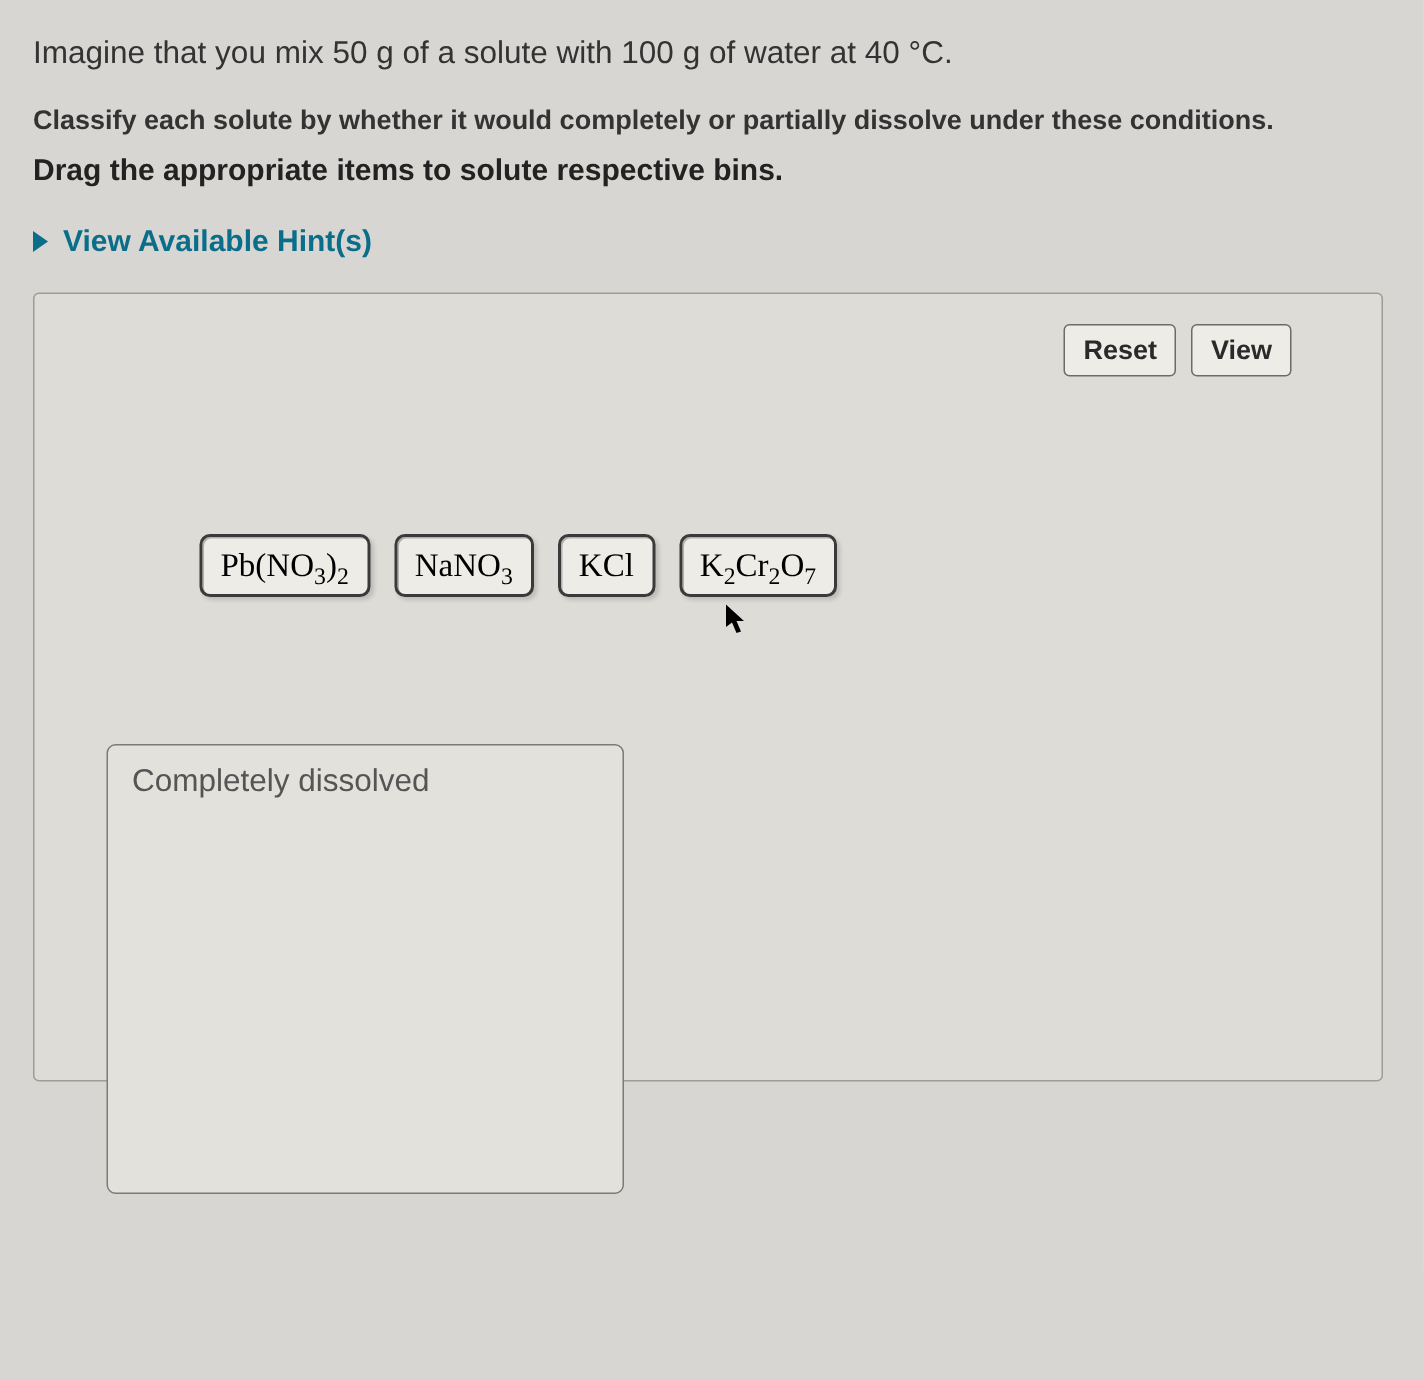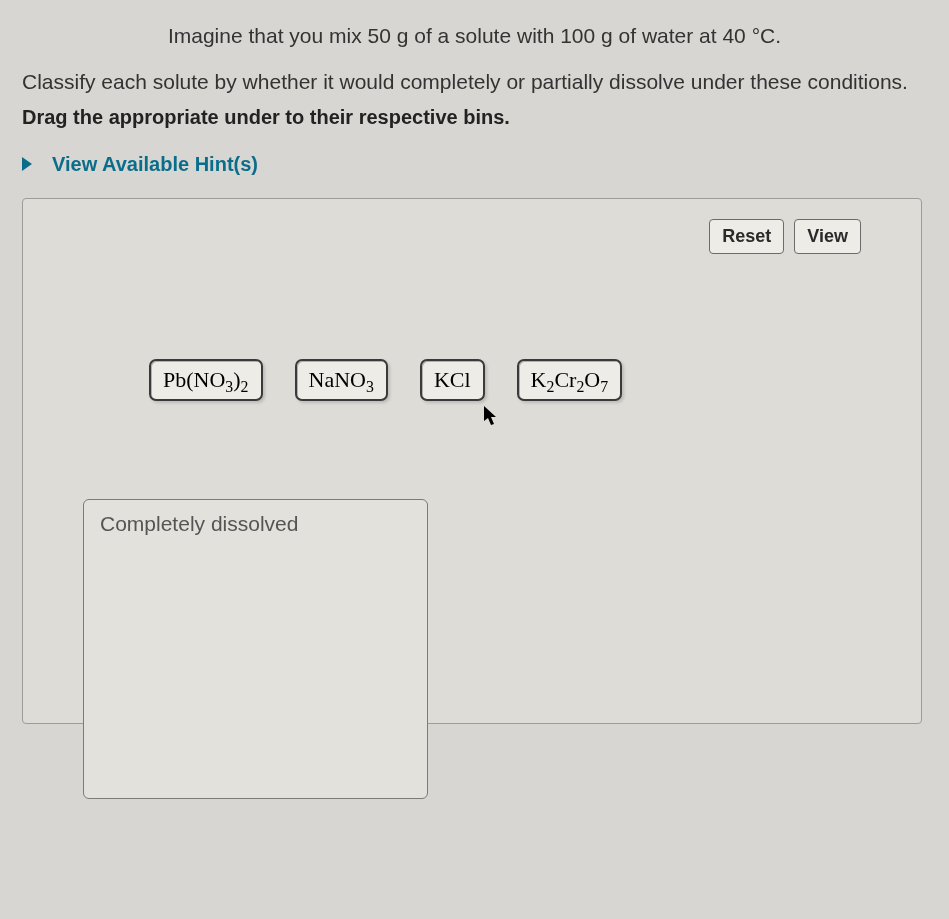--- a/index.html
+++ b/index.html
@@ -9,37 +9,37 @@
       width: 949px;
       height: 919px;
       padding: 20px 22px;
       color: #2a2a2a;
     }
     .intro-text {
       font-size: 21px;
       line-height: 1.5;
       margin-bottom: 18px;
       color: #333;
-      text-align: center;
     }
     .instruction {
-      font-size: 21px;
+      font-size: 18px;
       color: #333;
       margin-bottom: 12px;
+      font-weight: bold;
     }
     .bold-instruction {
       font-size: 20px;
       font-weight: bold;
       color: #222;
       margin-bottom: 24px;
     }
     .hint-link {
       display: inline-flex;
       align-items: center;
-      gap: 20px;
+      gap: 10px;
       color: #0a6e8a;
       font-weight: bold;
       font-size: 20px;
       cursor: pointer;
       margin-bottom: 22px;
     }
     .hint-link .tri {
       width: 0; height: 0;
       border-top: 7px solid transparent;
       border-bottom: 7px solid transparent;
@@ -84,35 +84,34 @@
       background: #eeece7;
       border: 2px solid #3a3a3a;
       border-radius: 7px;
       padding: 6px 12px;
       font-size: 22px;
       font-family: "Times New Roman", serif;
       color: #000;
       cursor: move;
       box-shadow: 1px 1px 0 rgba(0,0,0,0.25) inset, 2px 2px 3px rgba(0,0,0,0.15);
       white-space: nowrap;
-      margin-left: 16px;
     }
     .chem-chip sub { font-size: 0.72em; vertical-align: sub; line-height: 0; }
     .cursor-icon {
       position: absolute;
       top: 206px;
       left: 460px;
       font-size: 20px;
       color: #000;
       pointer-events: none;
     }
     .bins-row {
       position: absolute;
       top: 300px;
-      left: 60px;
+      left: 48px;
       display: flex;
       gap: 20px;
     }
     .bin {
       width: 345px;
       height: 300px;
       background: #e3e1db;
       border: 1.5px solid #7d7b76;
       border-radius: 6px;
       padding: 12px 16px;
@@ -126,21 +125,21 @@
 <body>
 
 
 
 <p class="intro-text">
   <span>Imagine that you mix 50 g of a solute with 100 g of water at 40 </span><span>°C</span><span>.</span>
 </p>
 
 <p class="instruction">Classify each solute by whether it would completely or partially dissolve under these conditions.</p>
 
-<p class="bold-instruction">Drag the appropriate under to their respective bins.</p>
+<p class="bold-instruction">Drag the appropriate items to solute respective bins.</p>
 
 <div class="hint-link">
   <span class="tri"></span>
   <span>View Available Hint(s)</span>
 </div>
 
 <div class="panel">
 
   <div class="top-buttons">
     <button class="util-btn">Reset</button>

